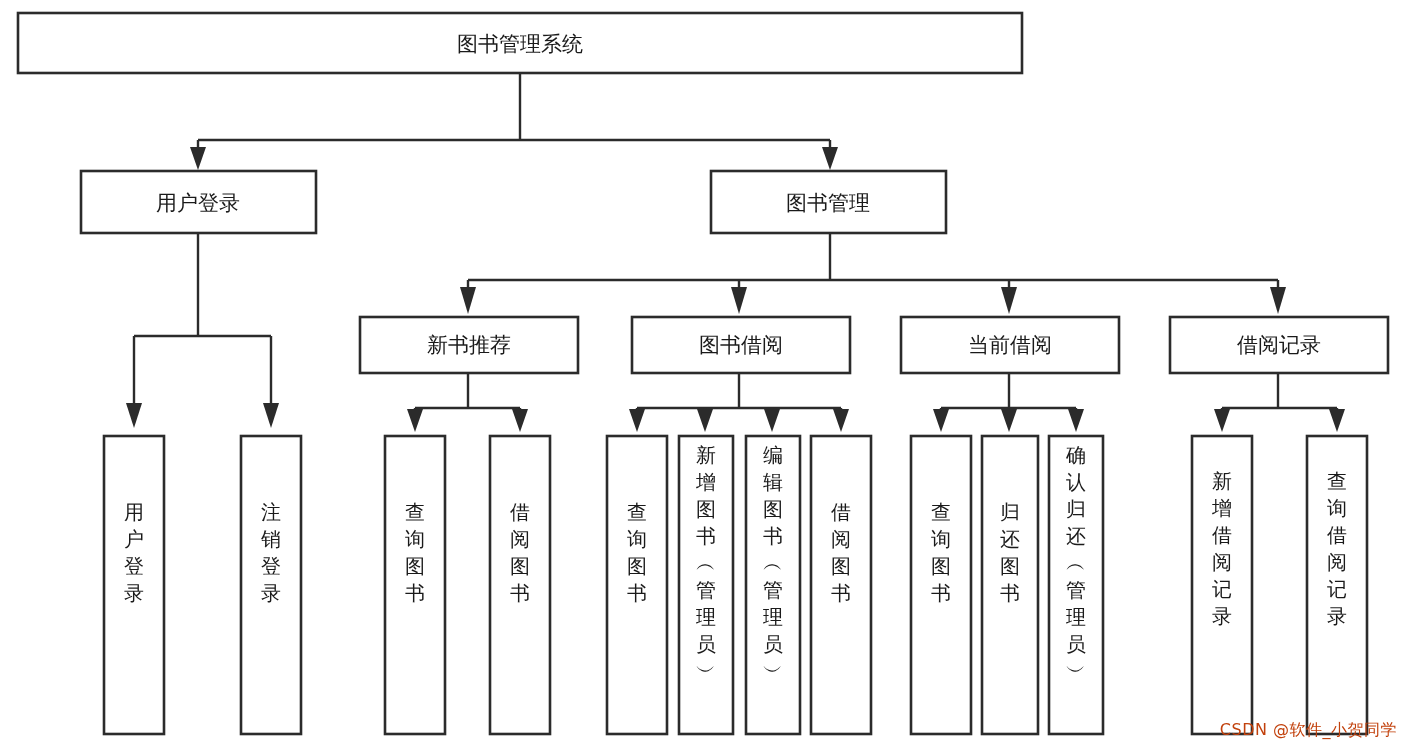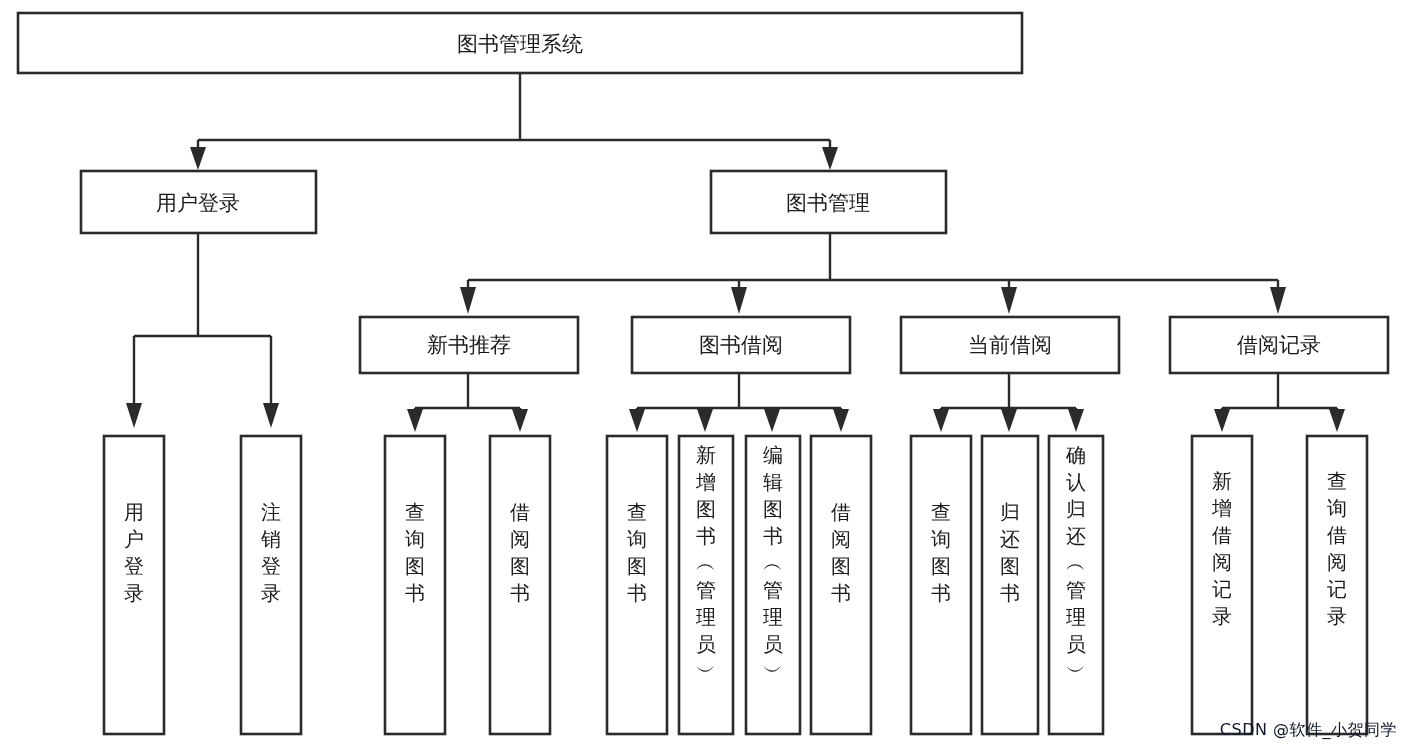--- a/index.html
+++ b/index.html
@@ -51,21 +51,21 @@
     font-size: 20px;
     fill: #1a1a1a;
     text-anchor: middle;
   }
   .watermark {
     position: absolute;
     right: 8px;
     bottom: 6px;
     font-family: "DejaVu Sans", "Liberation Sans", sans-serif;
     font-size: 16px;
-    color: #0f172a;
+    color: #c2410c;
     letter-spacing: 0.5px;
     white-space: nowrap;
     pointer-events: none;
     user-select: none;
   }
 </style>
 </head>
 <body>
 
 <div id="diagram-root">

